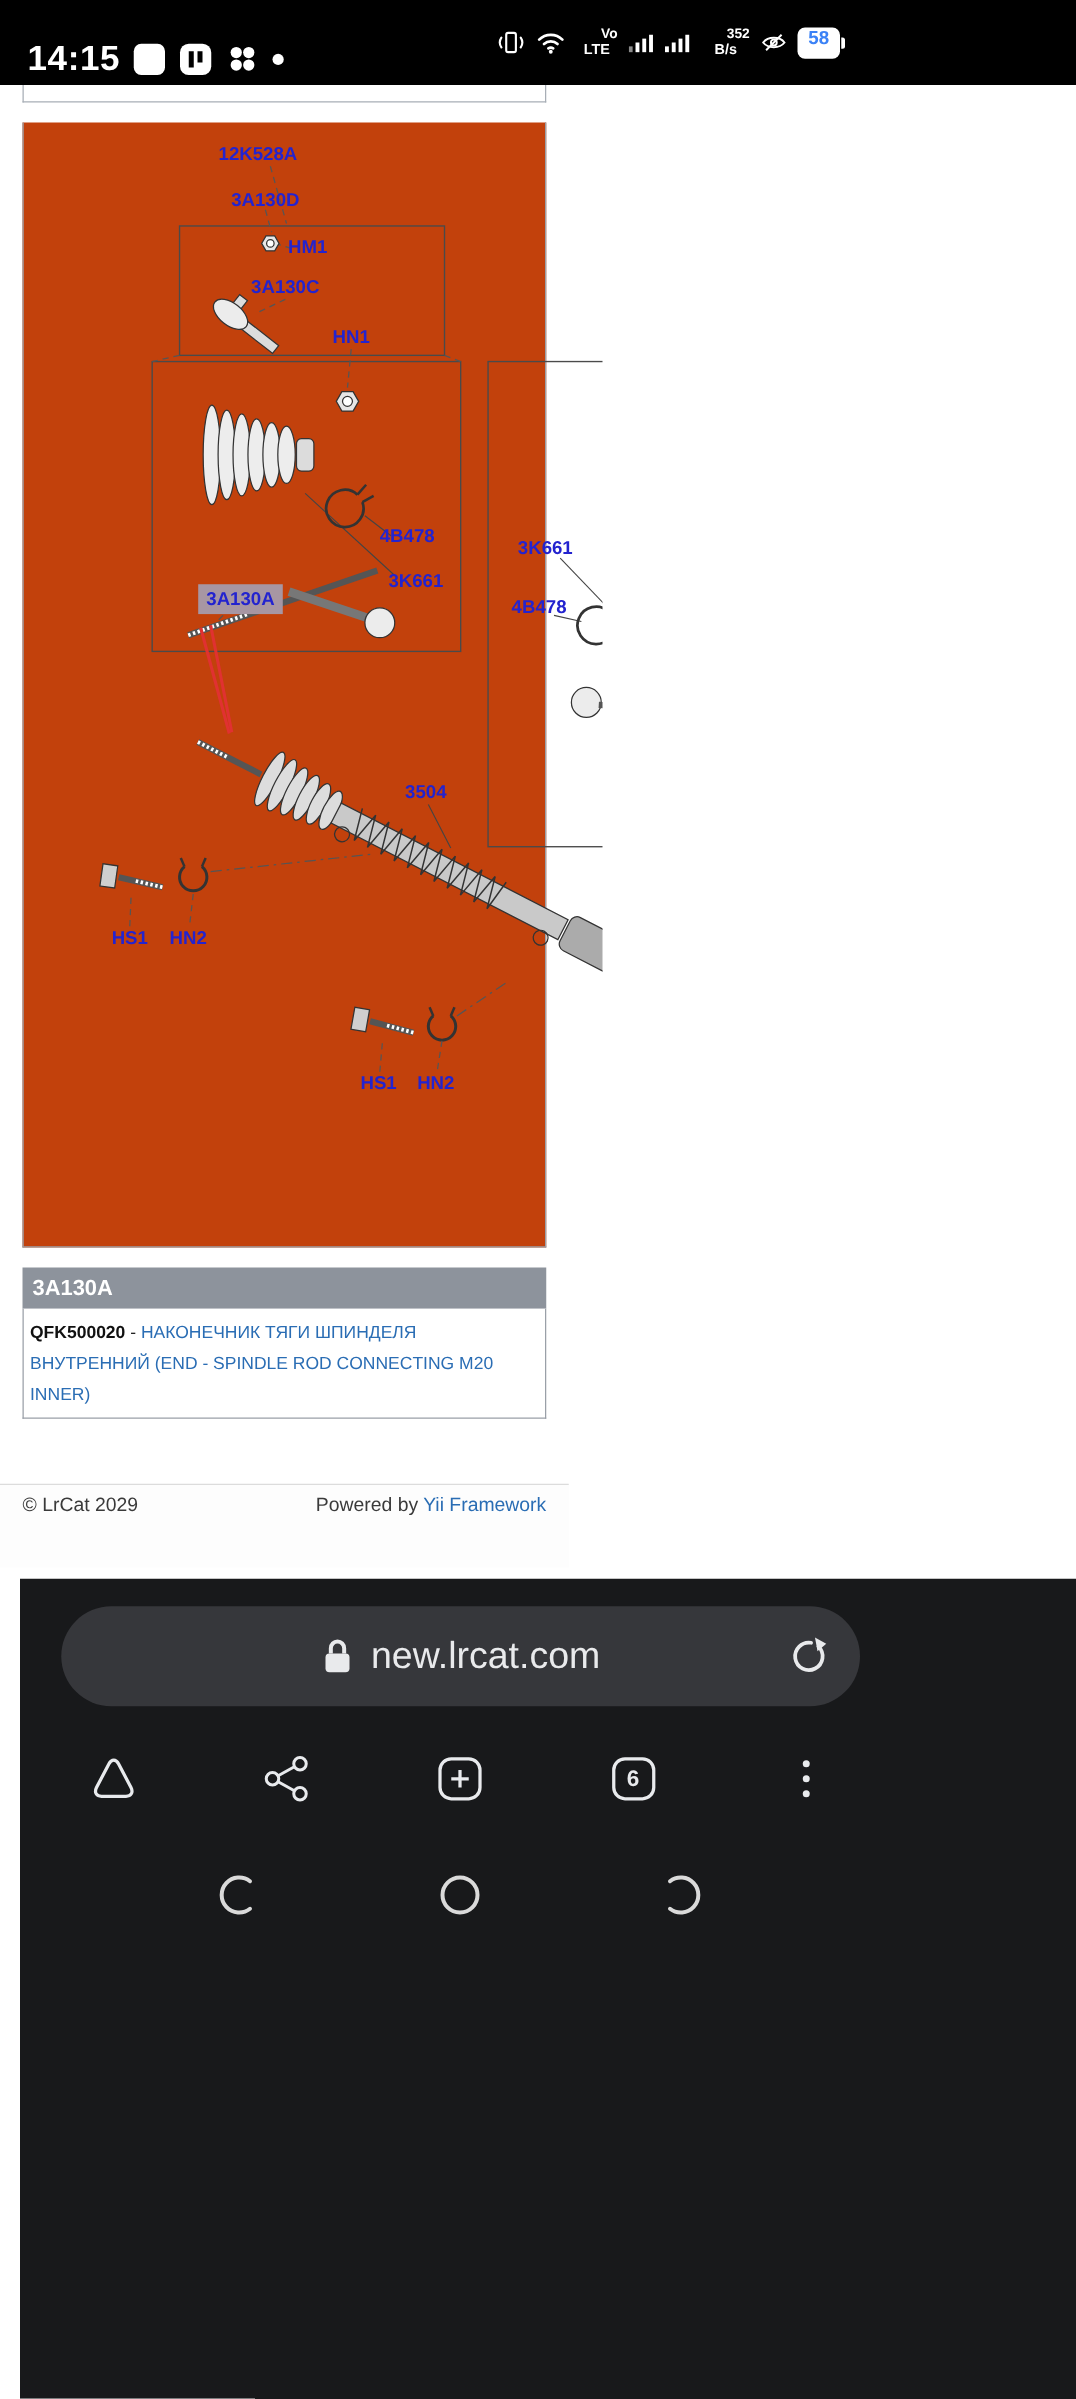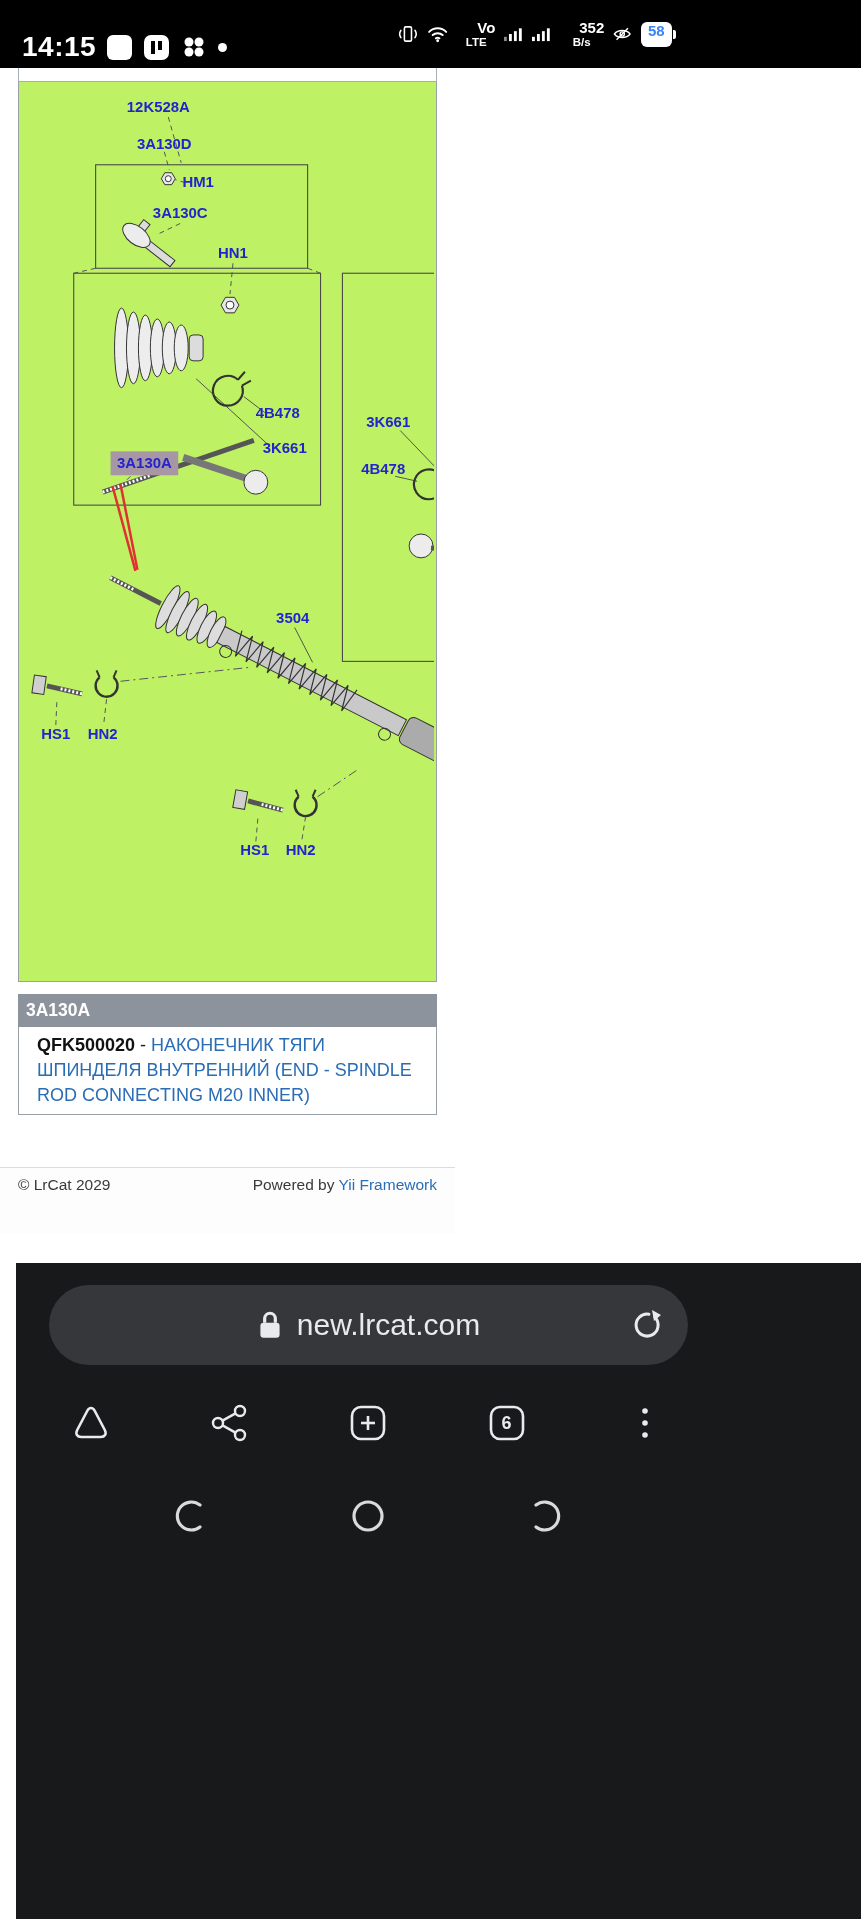--- a/index.html
+++ b/index.html
@@ -7,30 +7,30 @@
   .screen { position:relative; width:861px; height:1919px; background:#fff; overflow:hidden; }
 
   
   .status-bar { position:absolute; top:0; left:0; width:861px; height:68px; background:#000; color:#fff; }
   .sb-left { position:absolute; left:22px; top:0; height:68px; display:flex; align-items:center; gap:11px;margin-top:13px; }
   .sb-time { font-size:28px; font-weight:bold; letter-spacing:0.5px; }
   .sb-sq { width:25px; height:25px; background:#fff; border-radius:6px; }
   .sb-dot { width:9px; height:9px; background:#fff; border-radius:50%; }
   .sb-right { position:absolute; left:398px; top:0; width:274px; height:68px; display:flex; align-items:center; justify-content:flex-end; gap:9px; }
   .stack { display:flex; flex-direction:column; align-items:center; line-height:1.05; font-weight:bold; }
-  .stack .t { font-size:15px;margin-left:20px; } .stack .b { font-size:11.5px; }
+  .stack .t { font-size:11px;margin-left:20px; } .stack .b { font-size:11.5px; }
   .battery { position:relative; width:44px; height:25px; background:#fff; border-radius:6px; display:flex; align-items:flex-start; justify-content:center; color:#3b82f6; font-size:15px; font-weight:bold; }
   .battery::after { content:""; position:absolute; right:-4px; top:8px; width:3px; height:9px; background:#fff; border-radius:0 2px 2px 0; }
 
   
   .page { position:absolute; top:68px; left:0; width:455px; color:#222; }
   .cutoff { margin:0 18px; height:14px; border:1px solid #a8aeb6; border-top:none; }
   .sec-header { margin:12px 18px 0 18px; background:#8d939c; color:#fff; font-weight:bold; font-size:17.5px; line-height:1.32; padding:5px 8px; }
-  .diagram-box { margin:0 18px; border:1px solid #9aa0a8; border-top:none; background:#bef264; }
-  .part-box { margin:0 18px; border:1px solid #9aa0a8; border-top:none; padding:6px 18px; font-size:18px; line-height:25px; background:#fff; }
+  .diagram-box { margin:16px 18px; border:1px solid #9aa0a8; border-top:none; background:#c2410c;padding-left:48px; }
+  .part-box { margin:0 18px; border:1px solid #9aa0a8; border-top:none; padding:6px 5px; font-size:14px; line-height:25px; background:#fff; }
   .part-box .pn { font-weight:bold; color:#111; }
   .part-box .desc { color:#2a6db4; text-decoration:none; cursor:pointer; }
   .page-footer { margin-top:52px; border-top:1px solid #dcdcdc; background:#fdfdfd; padding:8px 18px 40px 18px; display:flex; justify-content:space-between; font-size:15.5px; color:#3a3a3a; }
   .page-footer a { color:#2a6db4; text-decoration:none; cursor:pointer; }
 
   
   .dsvg { display:block; width:415px; height:899px; }
   .dsvg .lbl { font-family:"Liberation Sans",sans-serif; font-size:15px; font-weight:bold; fill:#2323cf; text-anchor:middle; cursor:pointer; }
   .dsvg .meta { font-family:"Liberation Sans",sans-serif; font-size:13.5px; fill:#1a1a1a; text-anchor:middle; }
   .dsvg .box { fill:none; stroke:#4a4a4a; stroke-width:1.1; }

